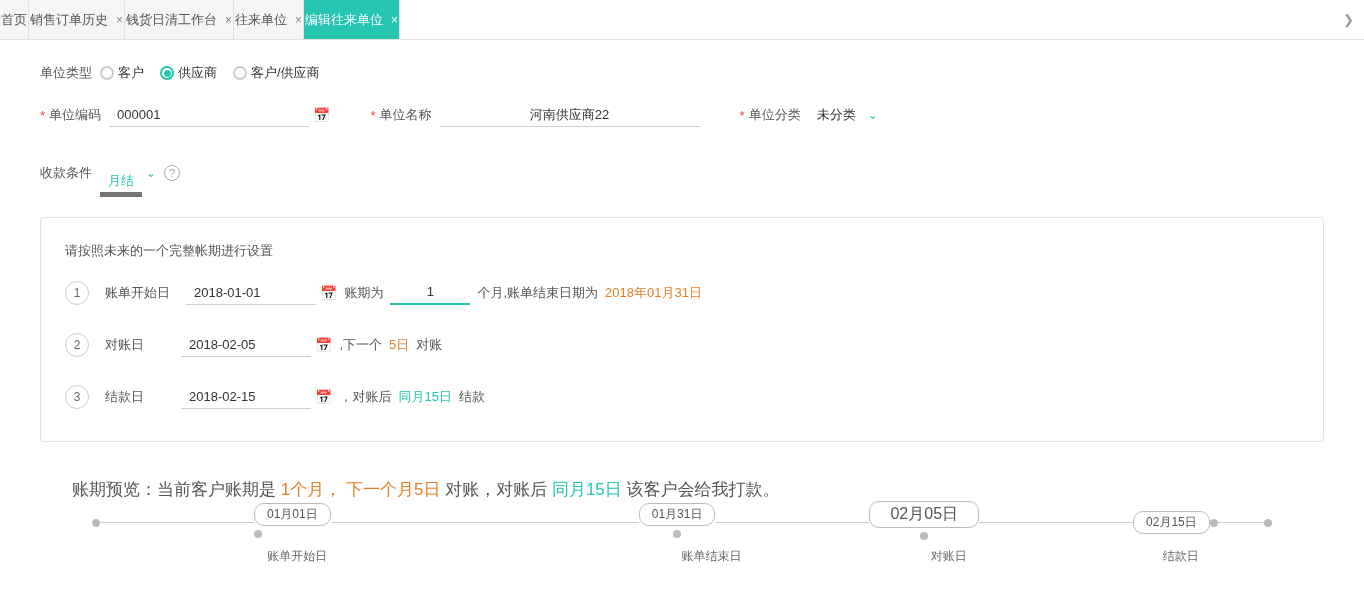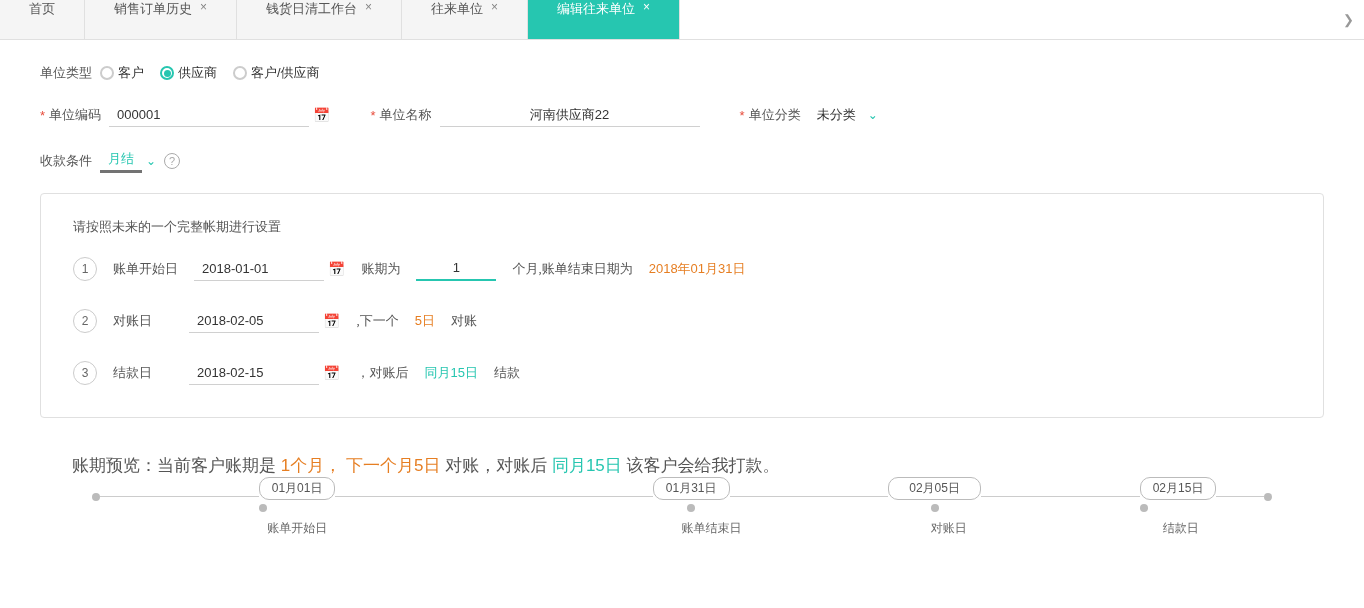--- a/index.html
+++ b/index.html
@@ -9,21 +9,22 @@
     .tab-bar {
       display: flex;
       align-items: stretch;
       background: #fff;
       border-bottom: 1px solid #e0e0e0;
       height: 40px;
       padding-left: 0;
     }
     .tab {
       display: flex;
-      padding: 0 29px;
+      align-items: center;
+      padding: 0 1px;
       cursor: pointer;
       font-size: 13px;
       color: #555;
       border-right: 1px solid #e0e0e0;
       white-space: nowrap;
       background: #f5f5f5;
       position: relative;
     }
     .tab.active {
       background: #26c6b0;
@@ -126,44 +127,45 @@
     .dropdown-icon {
       color: #26c6b0;
       margin-left: 4px;
       font-size: 12px;
       cursor: pointer;
     }
 
     
     .payment-condition-value {
       color: #26c6b0;
-      border-bottom: 3px solid #737373;
+      border-bottom: 5px solid #737373;
       padding: 2px 8px;
       cursor: pointer;
+      margin-top: 22px;
     }
 
     .help-icon {
       width: 16px;
       height: 16px;
       border-radius: 50%;
       border: 1px solid #aaa;
       color: #aaa;
       font-size: 11px;
       display: flex;
       align-items: center;
       justify-content: center;
       cursor: pointer;
       margin-left: 8px;
     }
 
     
     .settings-box {
       border: 1px solid #e0e0e0;
       border-radius: 4px;
-      padding: 24px 32px;
+      padding: 24px 24px;
       margin-bottom: 20px;
     }
     .settings-title {
       font-size: 13px;
       color: #555;
       margin-bottom: 20px;
     }
 
     .setting-row {
       display: flex;
@@ -205,22 +207,21 @@
       outline: none;
       padding: 4px 8px;
       font-size: 13px;
       color: #333;
       background: transparent;
       width: 80px;
       text-align: center;
     }
     .suffix-text {
       color: #555;
-      margin: 0 16px;
-      font-family: Liberation Serif, serif;
+      margin: 0 7px;
     }
     .highlight-orange {
       color: #e67e22;
       font-weight: 500;
     }
     .highlight-teal {
       color: #26c6b0;
       font-weight: 500;
     }
 
@@ -371,27 +372,27 @@
         <div style="flex:2;height:1px;background:#ccc;"></div>
 
         <div style="display:flex;flex-direction:column;align-items:center;flex-shrink:0;">
           <div style="border:1px solid #bbb;border-radius:10px;padding:2px 12px;font-size:12px;color:#555;background:#fff;white-space:nowrap;">01月31日</div>
           <div style="width:8px;height:8px;border-radius:50%;background:#bbb;margin:4px 0;"></div>
         </div>
 
         <div style="flex:1;height:1px;background:#ccc;"></div>
 
         <div style="display:flex;flex-direction:column;align-items:center;flex-shrink:0;">
-          <div style="border:1px solid #bbb;border-radius:10px;padding:2px 20px;font-size:12px;color:#555;background:#fff;white-space:nowrap;">02月05日</div>
+          <div style="border:1px solid #bbb;border-radius:10px;padding:2px 20px;font-size:16px;color:#555;background:#fff;white-space:nowrap;">02月05日</div>
           <div style="width:8px;height:8px;border-radius:50%;background:#bbb;margin:4px 0;"></div>
         </div>
 
         <div style="flex:1;height:1px;background:#ccc;"></div>
 
-        <div style="display:flex;flex-direction:column;flex-shrink:0;">
+        <div style="display:flex;flex-direction:row;align-items:center;flex-shrink:0;">
           <div style="border:1px solid #bbb;border-radius:10px;padding:2px 12px;font-size:12px;color:#555;background:#fff;white-space:nowrap;">02月15日</div>
           <div style="width:8px;height:8px;border-radius:50%;background:#bbb;margin:4px 0;"></div>
         </div>
 
         <div style="flex:0.3;height:1px;background:#ccc;"></div>
 
         <div style="width:8px;height:8px;border-radius:50%;background:#bbb;flex-shrink:0;"></div>
       </div>
 
       <div style="display:flex; align-items:flex-start; position:relative; margin-top:4px; padding: 0 8px;">

